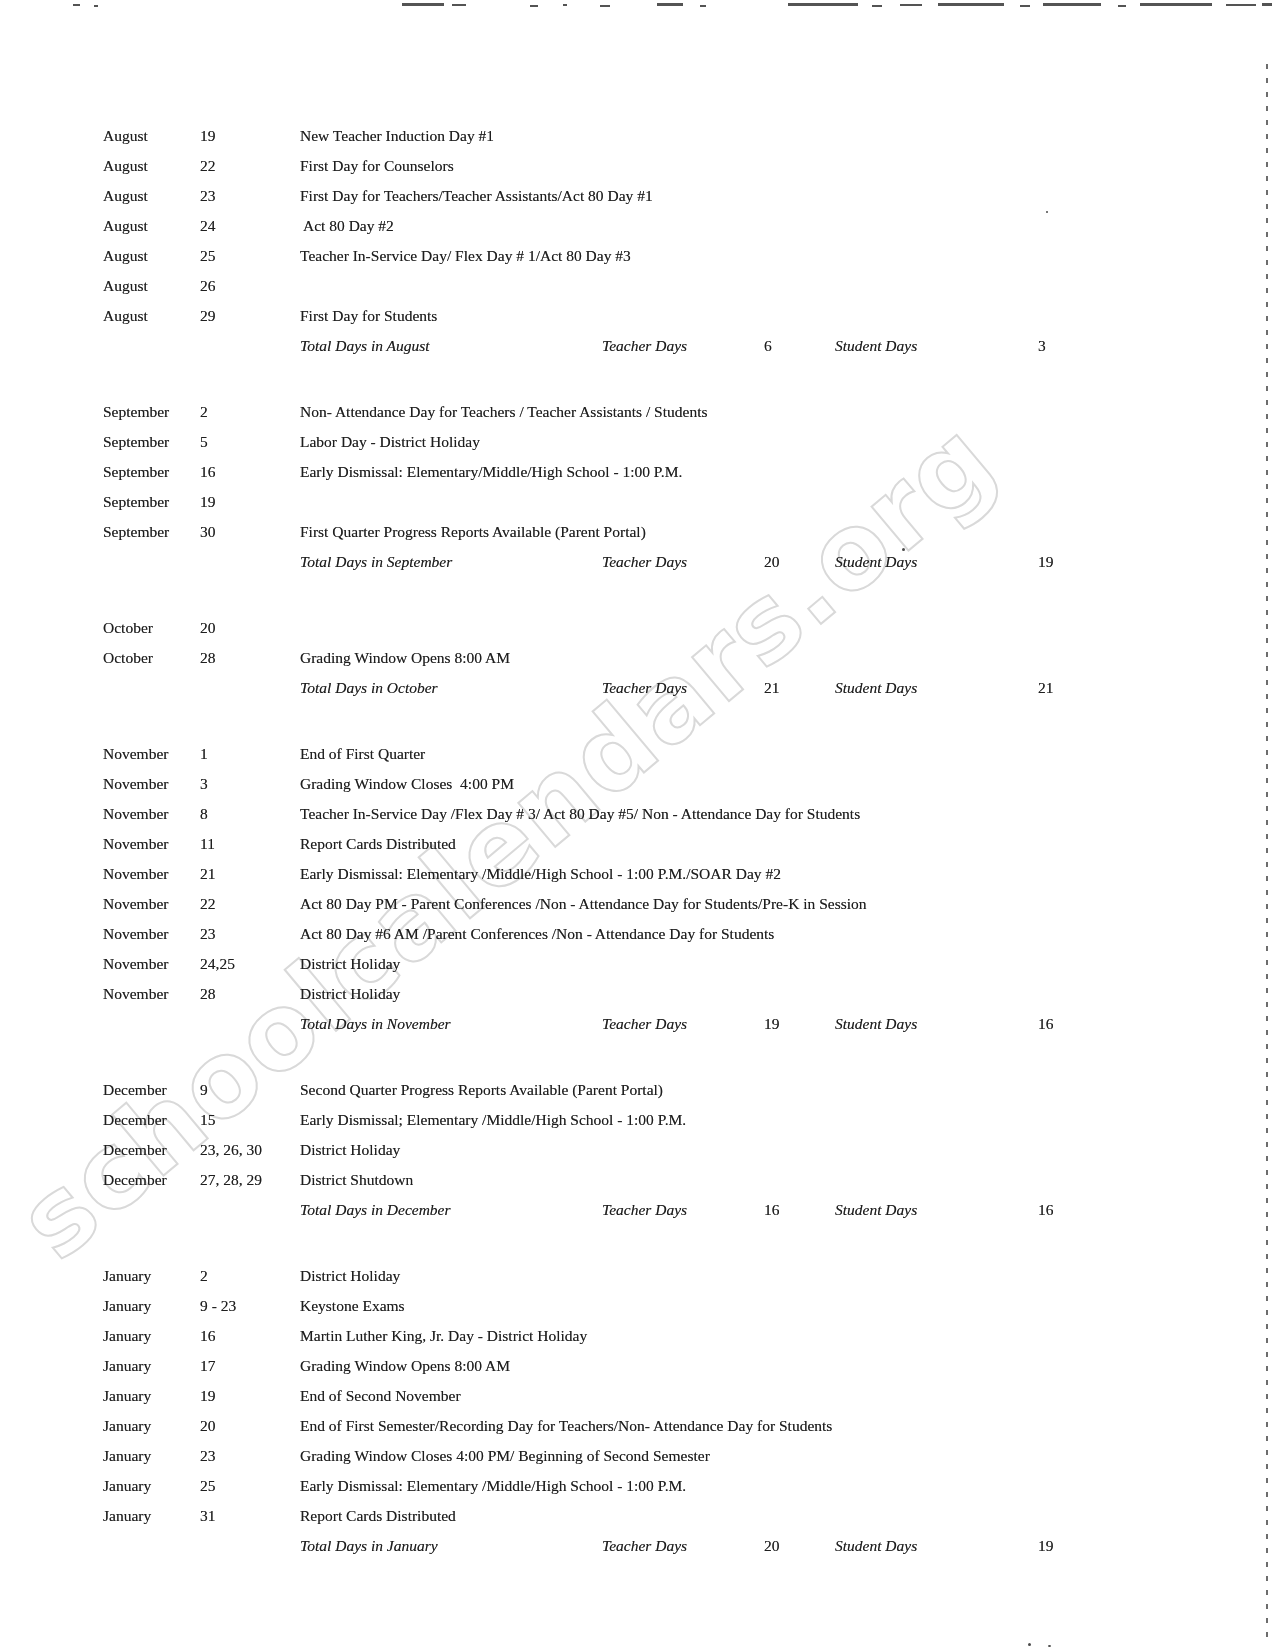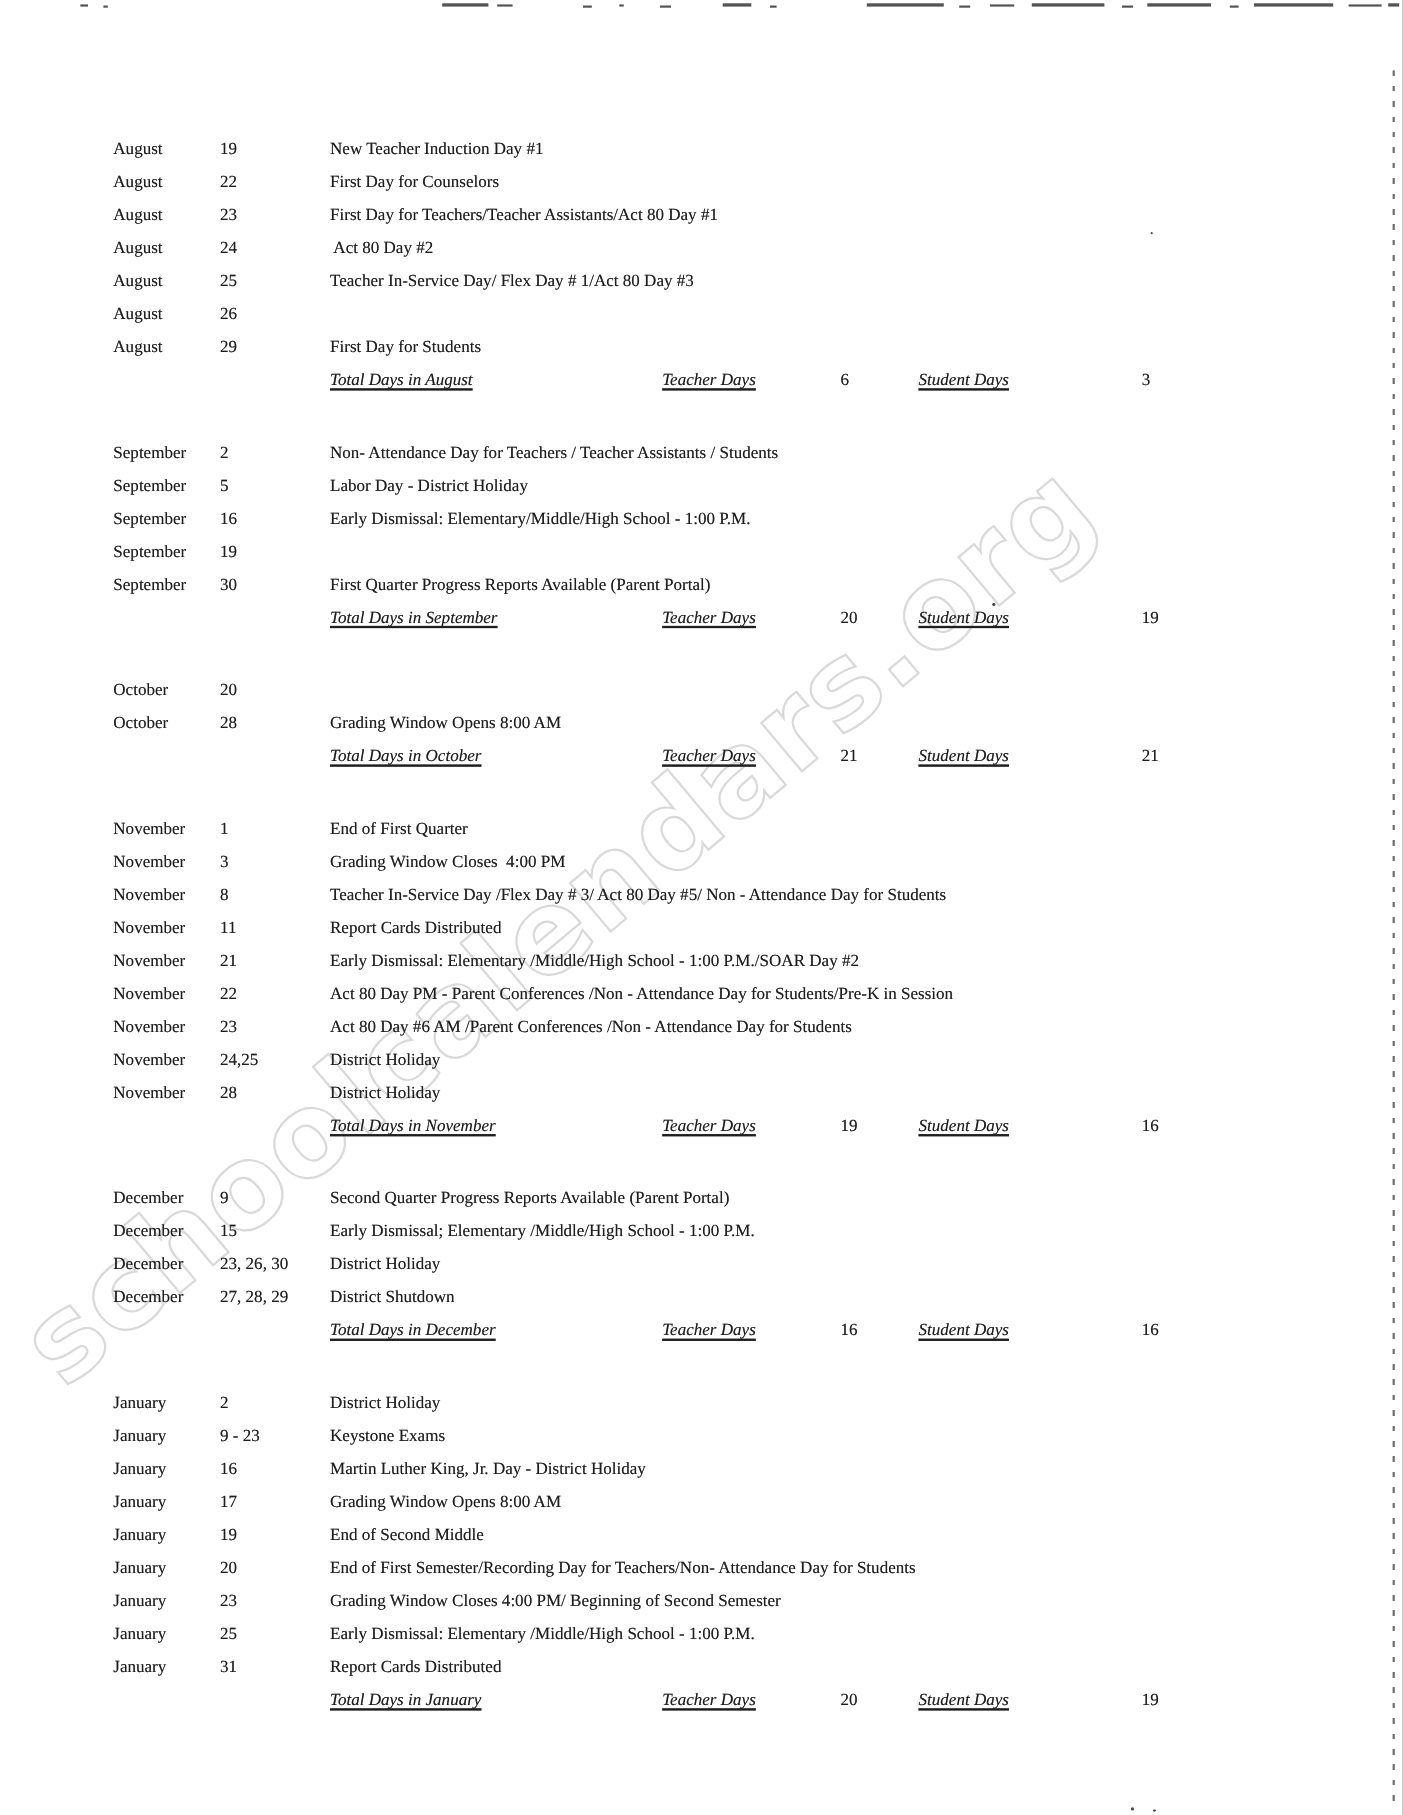--- a/index.html
+++ b/index.html
@@ -31,21 +31,20 @@
   .c-month { left:103px; }
   .c-day   { left:200px; }
   .c-desc  { left:300px; }
   .c-label   { left:300px; }
   .c-tdlabel { left:602px; }
   .c-tdval   { left:764px; }
   .c-sdlabel { left:835px; }
   .c-sdval   { left:1038px; }
   .total-label{
     font-style:italic;
-    text-decoration:underline;
     text-decoration-thickness:1.5px;
     text-underline-offset:3px;
     text-align:right;
   }
 
   
   .watermark{
     position:absolute; left:80px; top:1150px; z-index:1;
     transform:rotate(-40deg); transform-origin:left bottom;
     font-family:"DejaVu Sans", sans-serif;
@@ -297,21 +296,21 @@
           <span class="c-desc txt">Martin Luther King, Jr. Day - District Holiday</span>
         </div>
         <div class="row">
           <span class="c-month txt">January</span>
           <span class="c-day txt">17</span>
           <span class="c-desc txt">Grading Window Opens 8:00 AM</span>
         </div>
         <div class="row">
           <span class="c-month txt">January</span>
           <span class="c-day txt">19</span>
-          <span class="c-desc txt">End of Second Middle</span>
+          <span class="c-desc txt">End of Second November</span>
         </div>
         <div class="row">
           <span class="c-month txt">January</span>
           <span class="c-day txt">20</span>
           <span class="c-desc txt">End of First Semester/Recording Day for Teachers/Non- Attendance Day for Students</span>
         </div>
         <div class="row">
           <span class="c-month txt">January</span>
           <span class="c-day txt">23</span>
           <span class="c-desc txt">Grading Window Closes 4:00 PM/ Beginning of Second Semester</span>

